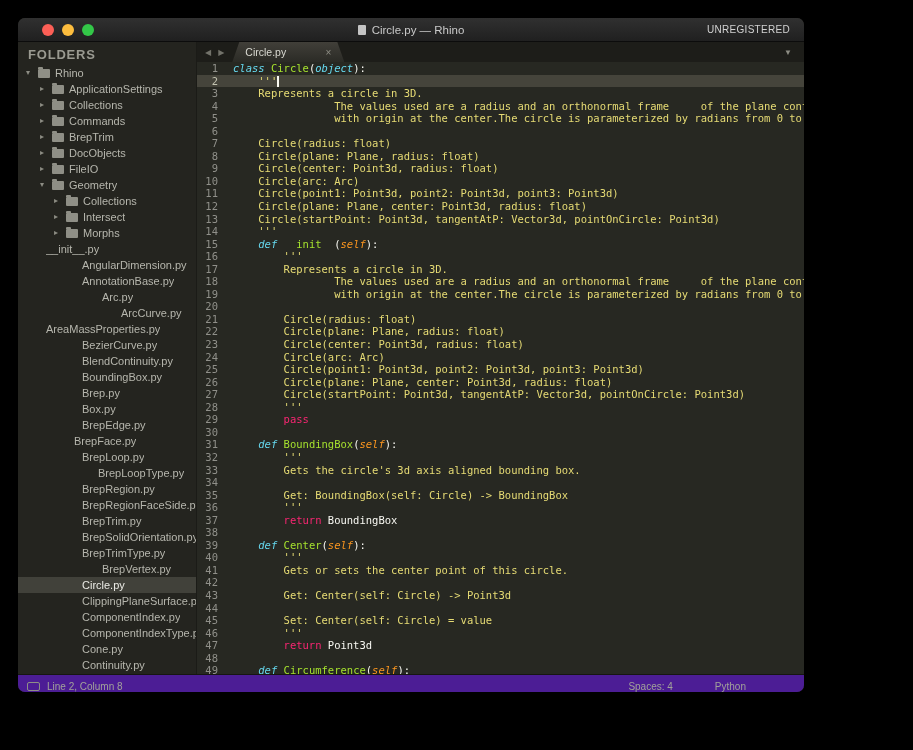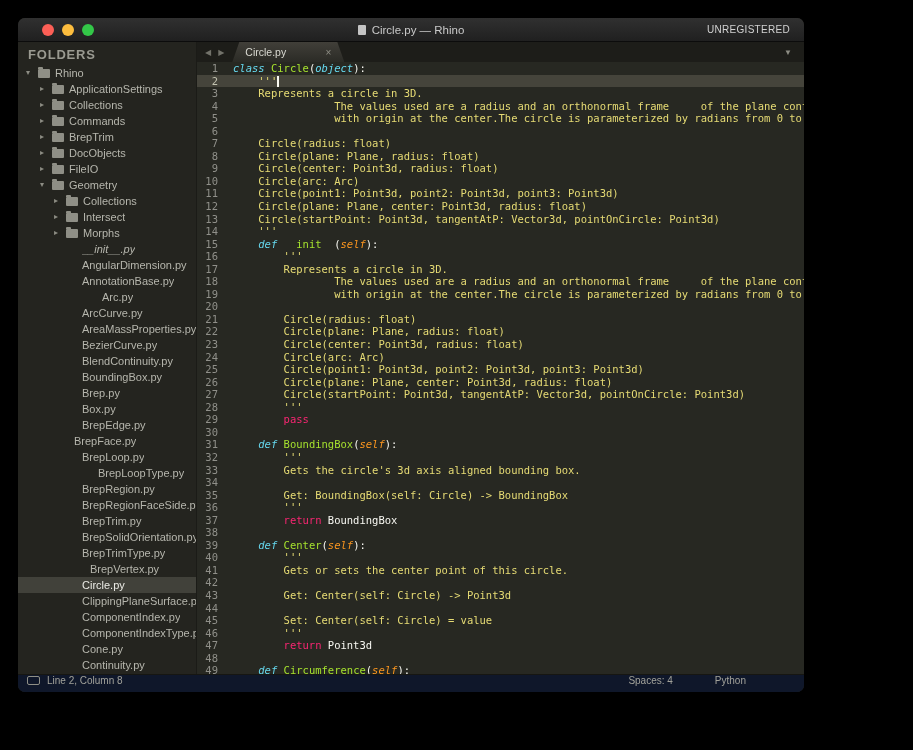--- a/index.html
+++ b/index.html
@@ -44,21 +44,21 @@
   .code-line.active .gutter-num{color:#c2c2b0}
   .code-text{margin-left:15px;position:relative;flex:1;overflow:hidden}
   .tok-k{color:#66d9ef;font-style:italic}
   .tok-n{color:#a6e22e}
   .tok-s{color:#e6db74}
   .tok-f{color:#f92672}
   .tok-o{color:#fd971f;font-style:italic}
   .tok-p{color:#f8f8f2}
   .caret{position:absolute;top:1px;width:1.5px;height:11px;background:#f8f8f0}
   
-  .statusbar{height:18px;flex:none;background:#0f172a;border-top:1px solid #161612;display:flex;align-items:flex-start;font-size:10px;color:#a2a29a}
+  .statusbar{height:18px;flex:none;background:#4c1d95;border-top:1px solid #161612;display:flex;align-items:flex-end;font-size:10px;color:#a2a29a}
   .status-left{display:flex;align-items:center;gap:7px;padding-left:9px}
   .panel-icon{width:13px;height:9px;border:1px solid #8f8f86;border-radius:2px}
   .status-right{margin-left:auto;display:flex;gap:42px;padding-right:58px}
 </style>
 </head>
 <body>
 
 <div class="window">
 
   <div class="titlebar">
@@ -126,41 +126,41 @@
           <div class="tree-row" style="padding-left: 36px;">
             <span class="tri">▸</span>
             <span class="folder-glyph"></span>
             <span class="tree-label">Intersect</span>
           </div>
           <div class="tree-row" style="padding-left: 36px;">
             <span class="tri">▸</span>
             <span class="folder-glyph"></span>
             <span class="tree-label">Morphs</span>
           </div>
-          <div class="tree-row" style="padding-left: 36px; font-style: italic;">
+          <div class="tree-row" style="">
             <span class="file-indent"></span>
             <span class="tree-label">__init__.py</span>
           </div>
           <div class="tree-row" style="padding-left: 36px;">
             <span class="file-indent"></span>
             <span class="tree-label">AngularDimension.py</span>
           </div>
           <div class="tree-row" style="padding-left: 36px;">
             <span class="file-indent"></span>
             <span class="tree-label">AnnotationBase.py</span>
           </div>
           <div class="tree-row" style="padding-left: 36px; margin-left: 20px;">
             <span class="file-indent"></span>
             <span class="tree-label">Arc.py</span>
           </div>
-          <div class="tree-row" style="padding-left: 36px;">
+          <div class="tree-row" style="padding-left: 36px; margin-left: 39px;">
             <span class="file-indent"></span>
             <span class="tree-label">ArcCurve.py</span>
           </div>
-          <div class="tree-row" style="padding-left: 36px;">
+          <div class="tree-row" style="">
             <span class="file-indent"></span>
             <span class="tree-label">AreaMassProperties.py</span>
           </div>
           <div class="tree-row" style="padding-left: 36px;">
             <span class="file-indent"></span>
             <span class="tree-label">BezierCurve.py</span>
           </div>
           <div class="tree-row" style="padding-left: 36px;">
             <span class="file-indent"></span>
             <span class="tree-label">BlendContinuity.py</span>
@@ -206,21 +206,21 @@
             <span class="tree-label">BrepTrim.py</span>
           </div>
           <div class="tree-row" style="padding-left: 36px;">
             <span class="file-indent"></span>
             <span class="tree-label">BrepSolidOrientation.py</span>
           </div>
           <div class="tree-row" style="padding-left: 36px;">
             <span class="file-indent"></span>
             <span class="tree-label">BrepTrimType.py</span>
           </div>
-          <div class="tree-row" style="padding-left: 44px;">
+          <div class="tree-row" style="padding-left: 56px;">
             <span class="file-indent"></span>
             <span class="tree-label">BrepVertex.py</span>
           </div>
           <div class="tree-row selected" style="padding-left: 36px;">
             <span class="file-indent"></span>
             <span class="tree-label">Circle.py</span>
           </div>
           <div class="tree-row" style="padding-left: 36px;">
             <span class="file-indent"></span>
             <span class="tree-label">ClippingPlaneSurface.py</span>

